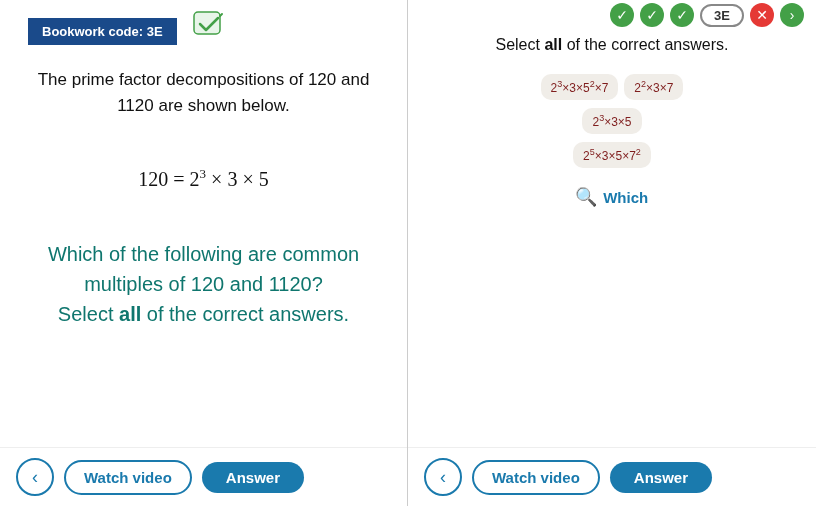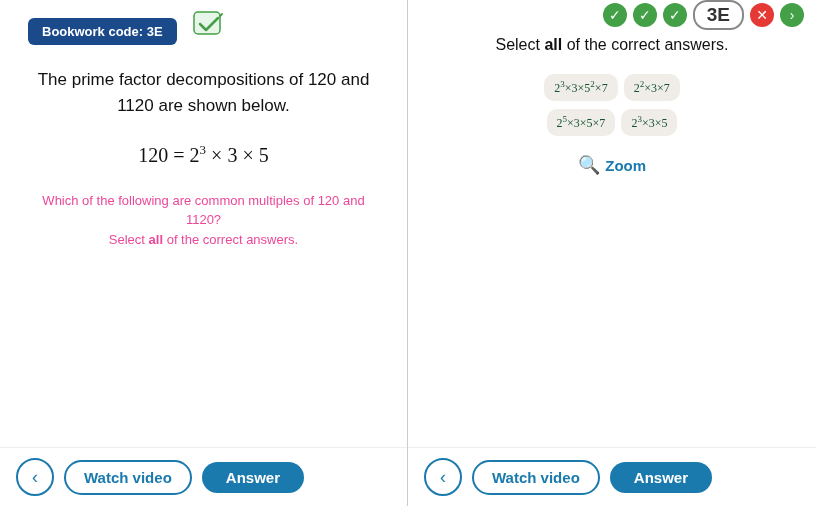--- a/index.html
+++ b/index.html
@@ -25,52 +25,53 @@
     }
 
     .bookwork-bar {
       background: #1a4a8a;
       color: #fff;
       font-size: 13px;
       font-weight: 600;
       padding: 6px 14px;
       display: inline-flex;
       align-items: center;
-      border-radius: 6px;
+      border-radius: 0;
       margin: 10px 0 0 16px;
       width: fit-content;
       gap: 8px;
     }
 
     .left-content {
       flex: 1;
       padding: 18px 28px 10px 28px;
       display: flex;
       flex-direction: column;
       align-items: center;
+      gap: 24px;
     }
 
     .problem-text {
       font-size: 17px;
       color: #111;
       text-align: center;
       line-height: 1.5;
       margin-bottom: 18px;
     }
 
     .equation-block {
       font-size: 20px;
       color: #111;
       margin: 6px 0;
       font-family: 'Times New Roman', serif;
     }
 
     .question-text {
-      font-size: 13px;
-      color: #ec4899;
+      font-size: 20px;
+      color: #0f766e;
       text-align: center;
       line-height: 1.5;
       margin-top: 18px;
     }
 
     .question-text strong {
       font-weight: 700;
     }
 
     .left-footer {
@@ -132,21 +133,21 @@
       justify-content: flex-end;
       padding: 0 12px;
       gap: 6px;
       height: 30px;
     }
 
     .btn-3e {
       border: 2px solid #888;
       background: #fff;
       color: #333;
-      font-size: 19px;
+      font-size: 13px;
       font-weight: 600;
       border-radius: 14px;
       padding: 2px 12px;
       cursor: pointer;
     }
 
     .btn-close-red {
       background: #e53935;
       color: #fff;
       border: none;
@@ -191,24 +192,24 @@
       padding: 4px 16px 0 16px;
       position: relative;
     }
 
     
     .chip {
       display: inline-block;
       background: #f0ede8;
       border-radius: 10px;
       font-size: 12px;
-      color: #14532d;
+      color: #7f1d1d;
       padding: 5px 10px;
       margin: 4px 3px;
-      font-family: Liberation Serif, serif;
+      font-family: Liberation Sans, sans-serif;
       cursor: pointer;
       user-select: none;
     }
 
     .chip sup {
       font-size: 9px;
     }
 
     .chips-row {
       display: flex;
@@ -347,29 +348,29 @@
     <span>Select </span><strong>all</strong><span> of the correct answers.</span>
   </div>
 
   <div class="answers-area">
     <div class="chips-row">
 
       <span class="chip">2<sup>3</sup>×3×5<sup>2</sup>×7</span>
       <span class="chip">2<sup>2</sup>×3×7</span>
     </div>
     <div class="chips-row">
-      <span class="chip">2<sup>5</sup>×3×5×7</span>
       <span class="chip">2<sup>3</sup>×3×5</span>
     </div>
     <div class="chips-row">
+      <span class="chip">2<sup>5</sup>×3×5×7<sup>2</sup></span>
     </div>
 
     <div class="zoom-btn">
       <span class="zoom-icon">🔍</span>
-      <span>Zoom</span>
+      <span>Which</span>
     </div>
   </div>
 
   <div class="right-footer">
     <button class="btn-nav-right">
       <span>‹</span>
     </button>
     <button class="btn-watch-video">Watch video</button>
     <button class="btn-answer">Answer</button>
   </div>

